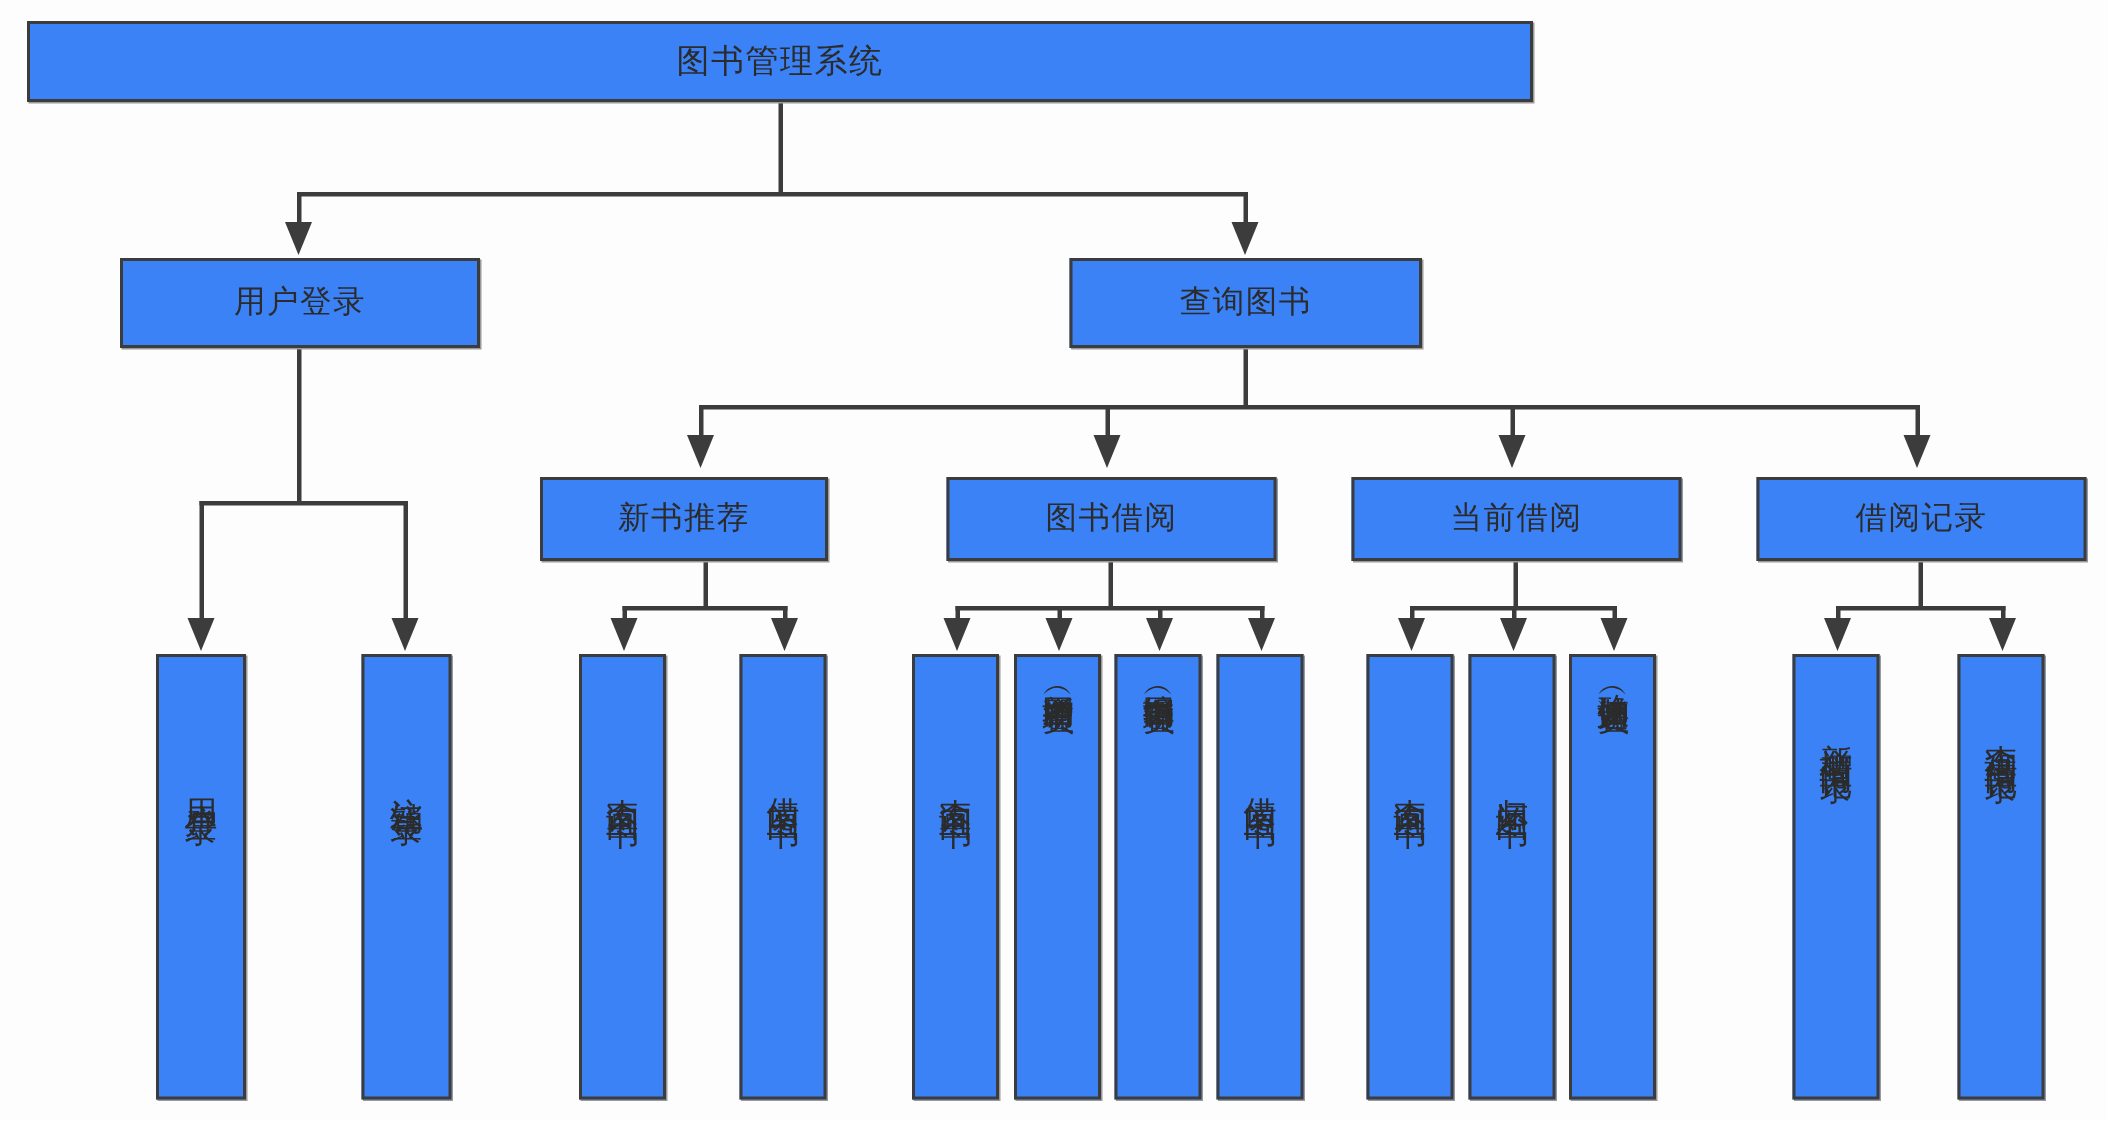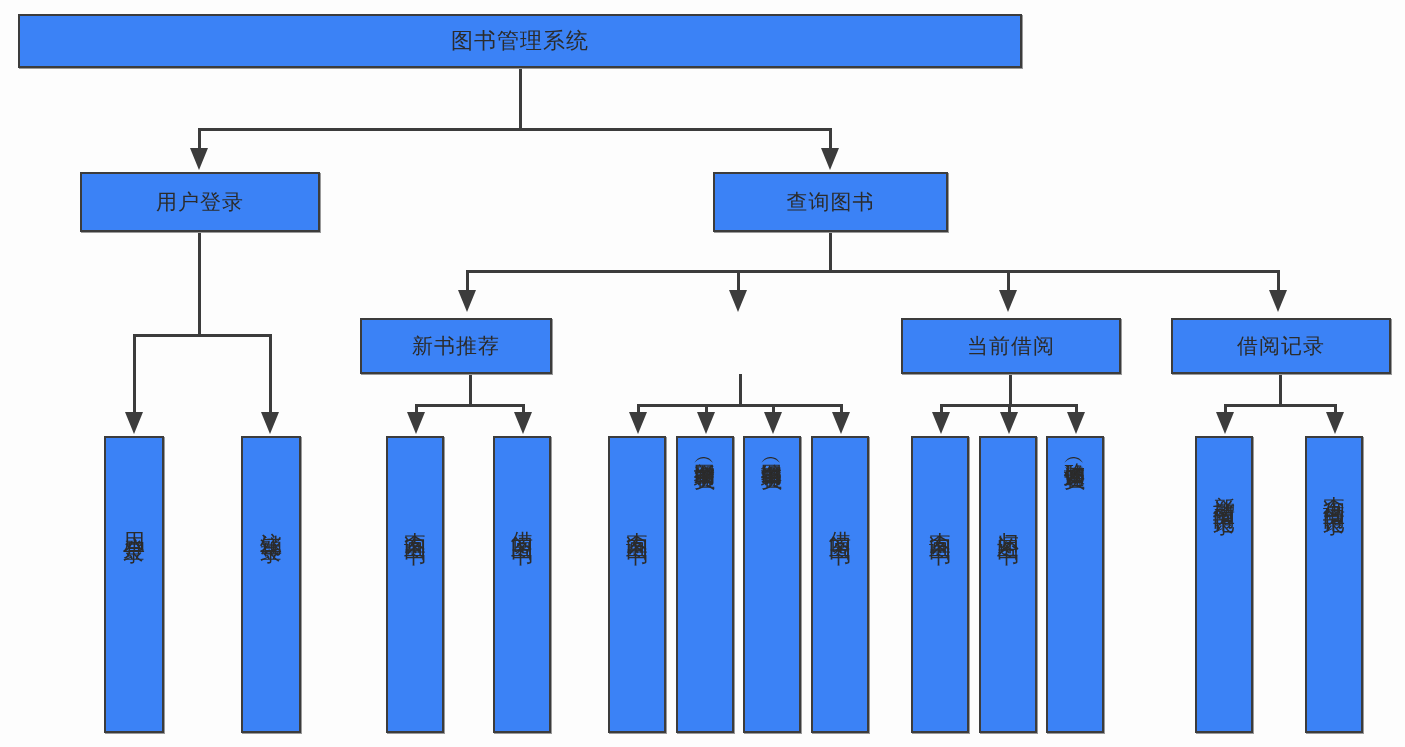--- a/index.html
+++ b/index.html
@@ -125,20 +125,23 @@
   <div class="vline" style="left:1007px; top:270px; height:22px;"></div>
   <div class="vline" style="left:1277px; top:270px; height:22px;"></div>
   <div class="arrow" style="left:458px; top:290px;"></div>
   <div class="arrow" style="left:729px; top:290px;"></div>
   <div class="arrow" style="left:999px; top:290px;"></div>
   <div class="arrow" style="left:1269px; top:290px;"></div>
 
   <div class="node horiz" style="left:360px; top:318px; width:192px; height:56px;">
     <span class="label">新书推荐</span>
   </div>
+  <div class="node horiz" style="left:631px; top:318px; width:220px; height:56px;">
+    <span class="label">图书借阅</span>
+  </div>
   <div class="node horiz" style="left:901px; top:318px; width:220px; height:56px;">
     <span class="label">当前借阅</span>
   </div>
   <div class="node horiz" style="left:1171px; top:318px; width:220px; height:56px;">
     <span class="label">借阅记录</span>
   </div>
 
   <div class="vline" style="left:469px; top:374px; height:32px;"></div>
   <div class="hline" style="left:415px; top:404px; width:110px;"></div>
   <div class="vline" style="left:415px; top:404px; height:10px;"></div>

